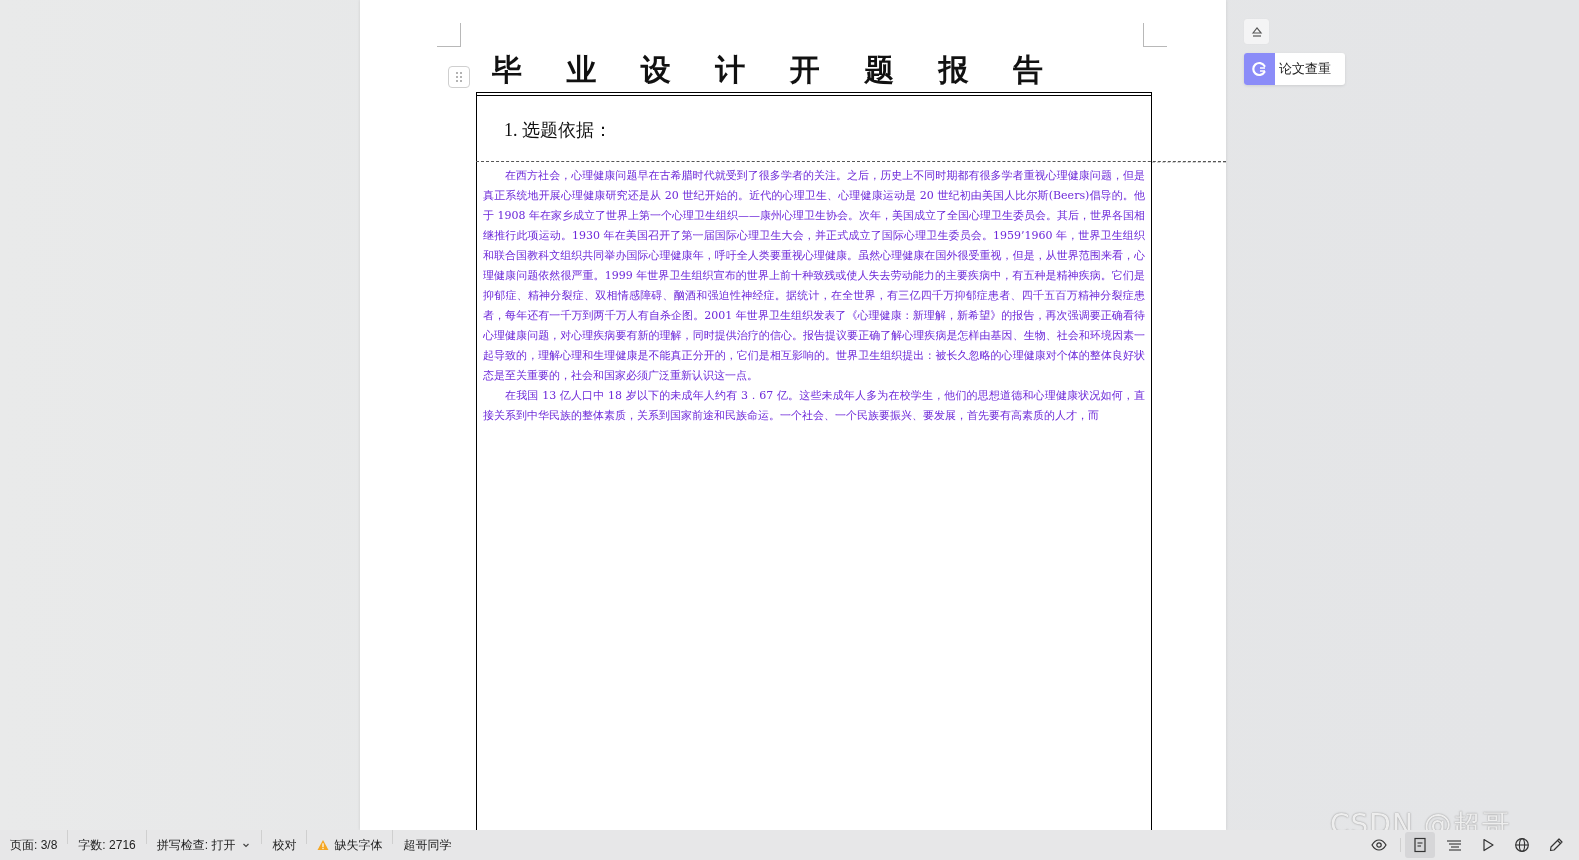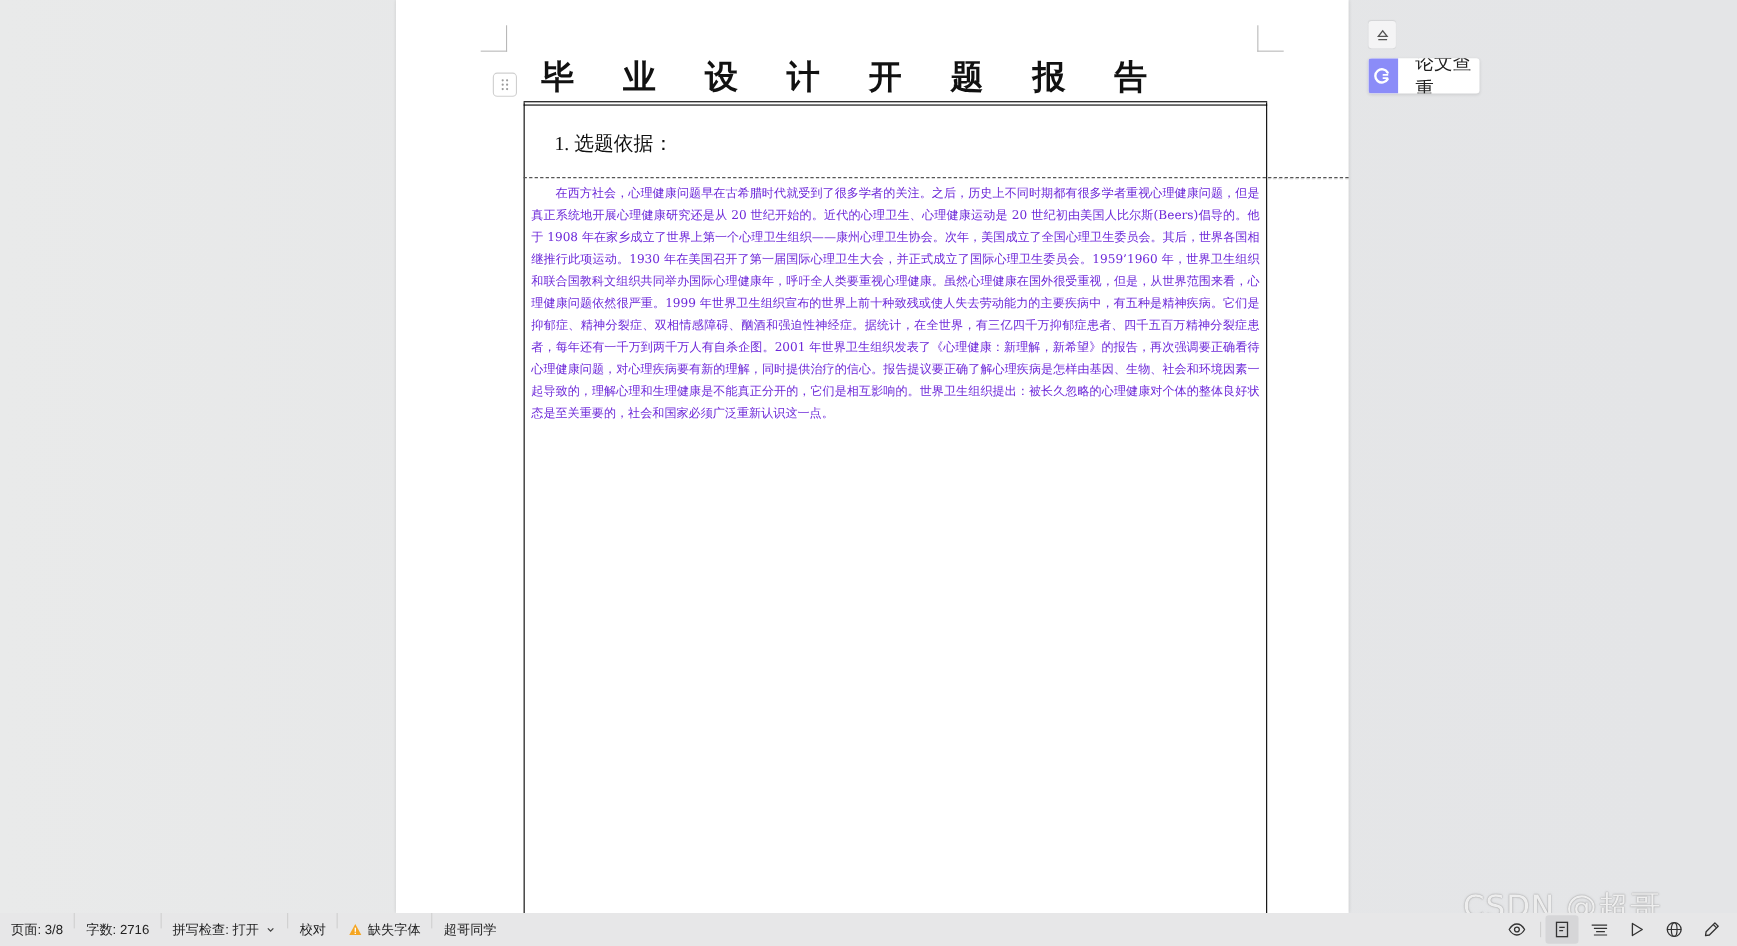--- a/index.html
+++ b/index.html
@@ -67,21 +67,21 @@
       box-shadow: 0 0 1px rgba(0,0,0,0.08);
     }
     .check-btn {
       margin-top: 9px; width: 101px; height: 32px; background: #fff; border-radius: 3px;
       display: flex; align-items: center; box-shadow: 0 1px 3px rgba(0,0,0,0.1); overflow: hidden;
     }
     .check-btn .ic {
       width: 31px; height: 32px; background: #8b8cf8;
       display: flex; align-items: center; justify-content: center;
     }
-    .check-btn .lbl { font-size: 17px; color: #222; margin-left: 16px; }
+    .check-btn .lbl { font-size: 13px; color: #222; margin-left: 4px; }
     .locator {
       position: absolute; left: 1532px; top: 1px; width: 32px; height: 28px;
       background: #fff; border-left: 2px solid #3b7ff0;
       display: flex; align-items: center; justify-content: center;
     }
     .watermark {
       position: absolute; left: 1330px; top: 806px;
       font-size: 28px; color: rgba(255,255,255,0.85);
       text-shadow: 0 0 1px rgba(120,120,120,0.8), 0 0 2px rgba(150,150,150,0.6);
       letter-spacing: 1px; white-space: nowrap; pointer-events: none;
@@ -129,20 +129,21 @@
 
     <div class="frame-top-double"></div>
     <div class="frame"></div>
 
     <div class="heading-cell">1. 选题依据：</div>
     <div class="row-divider"></div>
     <div class="row-divider-ext"></div>
 
     <div class="body-text">
       <p>在西方社会，心理健康问题早在古希腊时代就受到了很多学者的关注。之后，历史上不同时期都有很多学者重视心理健康问题，但是真正系统地开展心理健康研究还是从 20 世纪开始的。近代的心理卫生、心理健康运动是 20 世纪初由美国人比尔斯(Beers)倡导的。他于 1908 年在家乡成立了世界上第一个心理卫生组织——康州心理卫生协会。次年，美国成立了全国心理卫生委员会。其后，世界各国相继推行此项运动。1930 年在美国召开了第一届国际心理卫生大会，并正式成立了国际心理卫生委员会。1959’1960 年，世界卫生组织和联合国教科文组织共同举办国际心理健康年，呼吁全人类要重视心理健康。虽然心理健康在国外很受重视，但是，从世界范围来看，心理健康问题依然很严重。1999 年世界卫生组织宣布的世界上前十种致残或使人失去劳动能力的主要疾病中，有五种是精神疾病。它们是抑郁症、精神分裂症、双相情感障碍、酗酒和强迫性神经症。据统计，在全世界，有三亿四千万抑郁症患者、四千五百万精神分裂症患者，每年还有一千万到两千万人有自杀企图。2001 年世界卫生组织发表了《心理健康：新理解，新希望》的报告，再次强调要正确看待心理健康问题，对心理疾病要有新的理解，同时提供治疗的信心。报告提议要正确了解心理疾病是怎样由基因、生物、社会和环境因素一起导致的，理解心理和生理健康是不能真正分开的，它们是相互影响的。世界卫生组织提出：被长久忽略的心理健康对个体的整体良好状态是至关重要的，社会和国家必须广泛重新认识这一点。</p>
+      <p>在我国 13 亿人口中 18 岁以下的未成年人约有 3．67 亿。这些未成年人多为在校学生，他们的思想道德和心理健康状况如何，直接关系到中华民族的整体素质，关系到国家前途和民族命运。一个社会、一个民族要振兴、要发展，首先要有高素质的人才，而</p>
     </div>
   </div>
 
   <div class="side-tools">
     <div class="collapse-btn">
       <svg width="14" height="14" viewBox="0 0 14 14">
         <path d="M3 8 L7 3 L11 8 Z" fill="none" stroke="#555" stroke-width="1.2"></path>
         <line x1="3" y1="11" x2="11" y2="11" stroke="#555" stroke-width="1.2"></line>
       </svg>
     </div>

